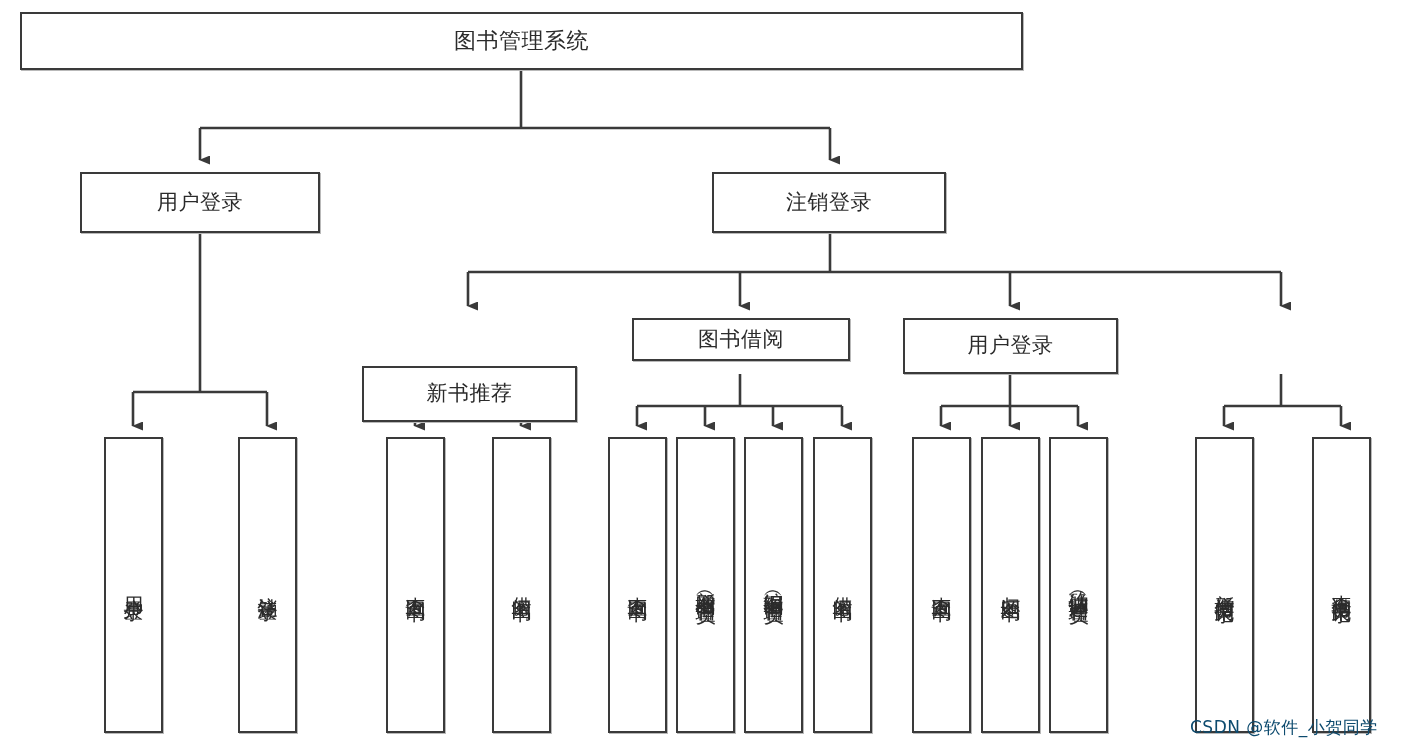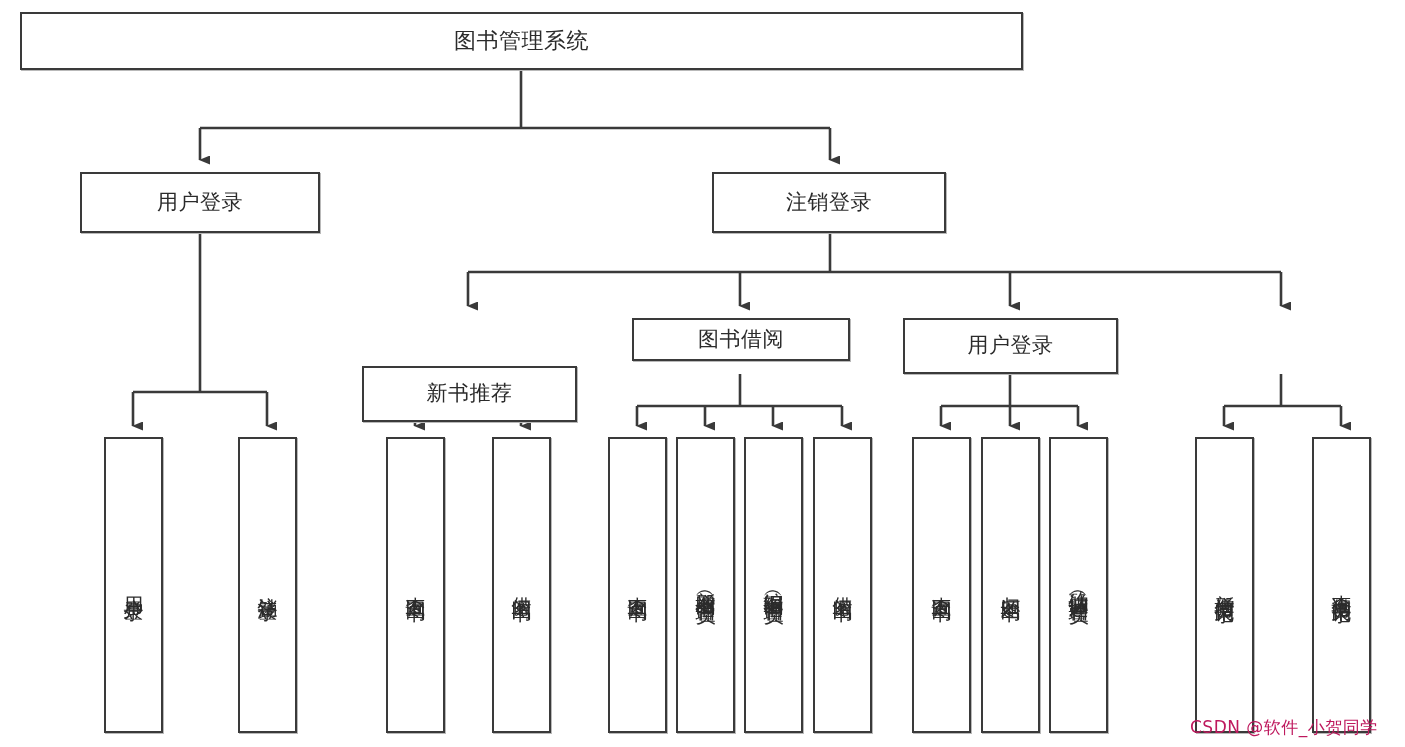--- a/index.html
+++ b/index.html
@@ -49,21 +49,21 @@
     text-orientation: upright;
     font-size: 20px;
     letter-spacing: 2px;
     line-height: 1.25;
   }
   .node.root .label {
     font-size: 22px;
   }
   .watermark {
     position: absolute;
-    color: #be185d;
+    color: #0c4a6e;
     font-size: 17px;
     letter-spacing: 0.5px;
     white-space: nowrap;
     user-select: none;
   }
 </style>
 </head>
 <body>
 
 <div id="diagram-canvas">

